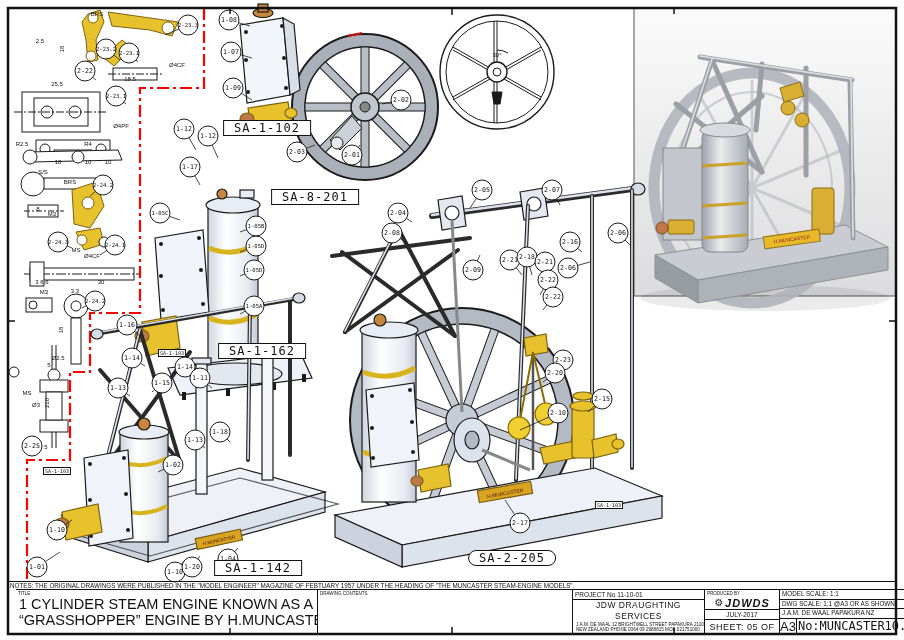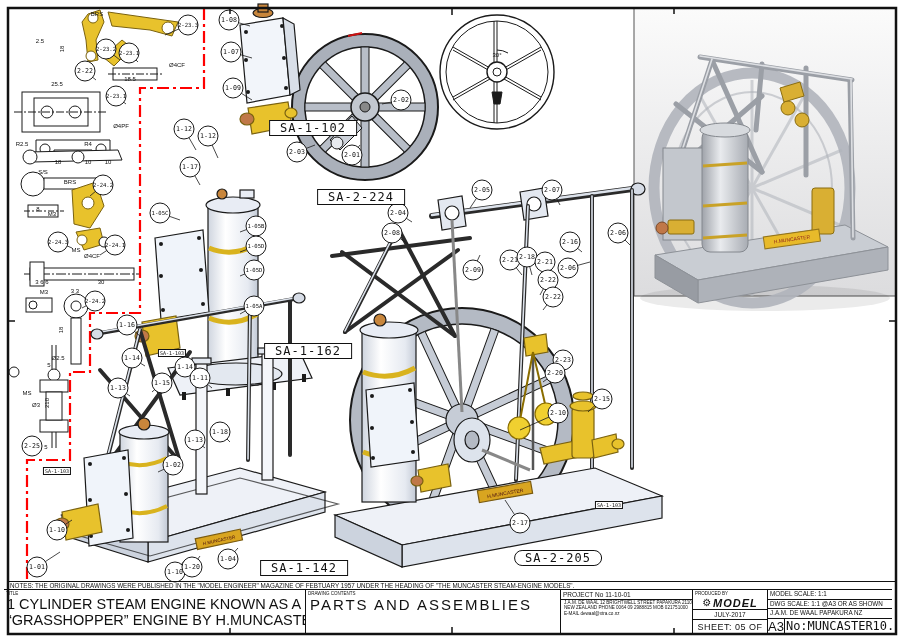--- a/index.html
+++ b/index.html
@@ -1,26 +1,26 @@
 <!DOCTYPE html>
 <html><head>
 <meta charset="utf-8">
 <style>
   html,body{margin:0;padding:0;background:#888;}
   #sheet{position:relative;width:904px;height:640px;background:#ffffff;overflow:hidden;
          font-family:"Liberation Sans",sans-serif;color:#111;}
   #art{position:absolute;left:0;top:0;width:904px;height:640px;}
   .asm-label{position:absolute;transform:translate(-50%,-50%);background:#fff;border:1.6px solid #111;
-             padding:0 10px;font:12px "DejaVu Sans Mono",monospace;letter-spacing:1px;white-space:nowrap;color:#111;margin-left:46px;}
+             padding:0 10px;font:12px "DejaVu Sans Mono",monospace;letter-spacing:1px;white-space:nowrap;color:#111;}
   .sm-label{position:absolute;transform:translate(-50%,-50%);background:#fff;border:1px solid #111;
             padding:0 1px;font:5px "DejaVu Sans Mono",monospace;white-space:nowrap;color:#111;}
   
   #notes-strip{position:absolute;left:8px;top:581px;width:886px;height:8px;border-top:1.5px solid #111;
                font:6.3px "Liberation Sans",sans-serif;line-height:8px;padding-left:2px;white-space:nowrap;overflow:hidden;}
-  #title-block{position:absolute;left:4px;top:589px;width:888px;height:45px;border-top:1.5px solid #111;
+  #title-block{position:absolute;left:16px;top:589px;width:888px;height:45px;border-top:1.5px solid #111;
                display:flex;box-sizing:border-box;}
   #title-block .cell{box-sizing:border-box;border-right:1.5px solid #111;position:relative;overflow:hidden;}
   .microlabel{font-size:4.5px;line-height:5px;padding:1px 0 0 2px;color:#111;}
   .cell-title{width:302px;}
   .cell-title .big{font:14.5px/16px "Liberation Sans",sans-serif;padding-left:3px;white-space:nowrap;}
   .cell-contents{width:255px;}
   .cell-contents .big{font:15px/18px "Liberation Sans",sans-serif;letter-spacing:2px;padding-left:4px;}
   .cell-project{width:132px;font-size:6px;}
   .cell-project .proj-row{border-bottom:1px solid #111;font:6.5px/9px "Liberation Sans",sans-serif;padding-left:2px;}
   .cell-project .company{font:8.5px/11px "Liberation Sans",sans-serif;text-align:center;letter-spacing:.5px;}
@@ -747,53 +747,53 @@
       <line x1="230" y1="628" x2="230" y2="634"></line>
           <line x1="674" y1="628" x2="674" y2="634"></line>
       <line x1="230" y1="8" x2="230" y2="14"></line>
           <line x1="674" y1="8" x2="674" y2="14"></line>
     </g>
   </g>
 </svg>
 
 <div id="assembly-labels">
       <div class="asm-label" style="left: 267px; top: 128px;">SA-1-102</div>
-      <div class="asm-label" style="left: 315px; top: 197px;">SA-2-224</div>
+      <div class="asm-label" style="left: 315px; top: 197px;">SA-8-201</div>
       <div class="asm-label" style="left: 262px; top: 351px;">SA-1-162</div>
       <div class="asm-label" style="left: 258px; top: 568px;">SA-1-142</div>
       <div class="asm-label" style="left: 512px; top: 558px; border-radius: 8px;">SA-2-205</div>
       <div class="sm-label" style="left: 172px; top: 353px;">SA-1-103</div>
       <div class="sm-label" style="left: 57px; top: 471px;">SA-1-103</div>
       <div class="sm-label" style="left: 609px; top: 505px;">SA-1-103</div>
     </div>
 
 <div id="notes-strip">NOTES: THE ORIGINAL DRAWINGS WERE PUBLISHED IN THE "MODEL ENGINEER" MAGAZINE OF FEBTUARY 1957 UNDER THE HEADING OF "THE MUNCASTER STEAM-ENGINE MODELS".</div>
 
 <div id="title-block">
   <div class="cell cell-title">
     <div class="microlabel">TITLE</div>
     <div class="big">1 CYLINDER STEAM ENGINE KNOWN AS A</div>
     <div class="big">“GRASSHOPPER” ENGINE BY H.MUNCASTER.</div>
   </div>
   <div class="cell cell-contents">
     <div class="microlabel">DRAWING CONTENTS</div>
-    <div class="big">PARTS AND ASSEMBLIES</div>
   </div>
   <div class="cell cell-project">
     <div class="proj-row">PROJECT No  11-10-01</div>
+    <div class="company">JDW DRAUGHTING SERVICES</div>
     <div class="addr">J.A.M. DE WAAL  12 BRIGHTWELL STREET PAPAKURA 2110</div>
     <div class="addr">NEW ZEALAND  PHONE 0064 09 2988815  MOB 021751000</div>
     <div class="addr">E-MAIL  dewaal@xtra.co.nz</div>
   </div>
   <div class="cell cell-logo">
     <div class="logo-top">
       <div class="microlabel">PRODUCED BY</div>
       <div class="logo-row">
         <span class="gear">⚙</span>
-        <span class="logo-text">MODEL</span>
+        <span class="logo-text">JDWDS</span>
       </div>
     </div>
     <div class="date-row">JULY-2017</div>
     <div class="sheet-row">SHEET: 05 OF 05</div>
   </div>
   <div class="cell cell-right">
     <div class="thin">MODEL SCALE: 1:1</div>
     <div class="thin">DWG SCALE: 1:1 @A3 OR AS SHOWN</div>
     <div class="thin">J.A.M. DE WAAL PAPAKURA NZ</div>
     <div class="num-row">

